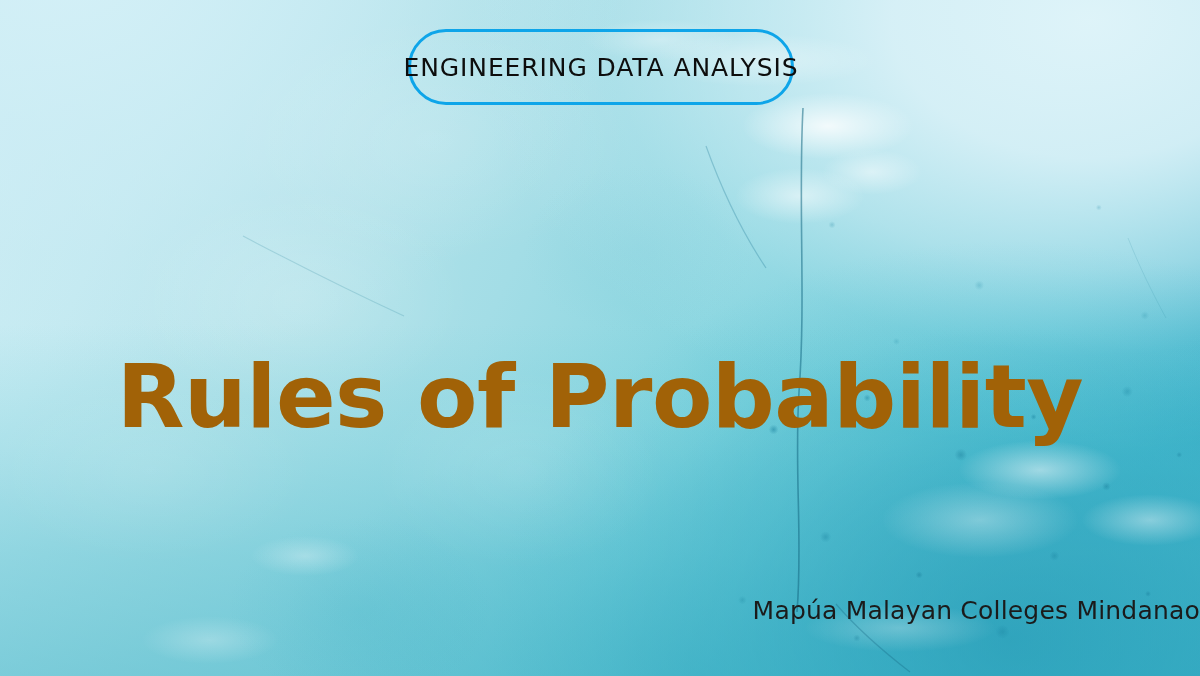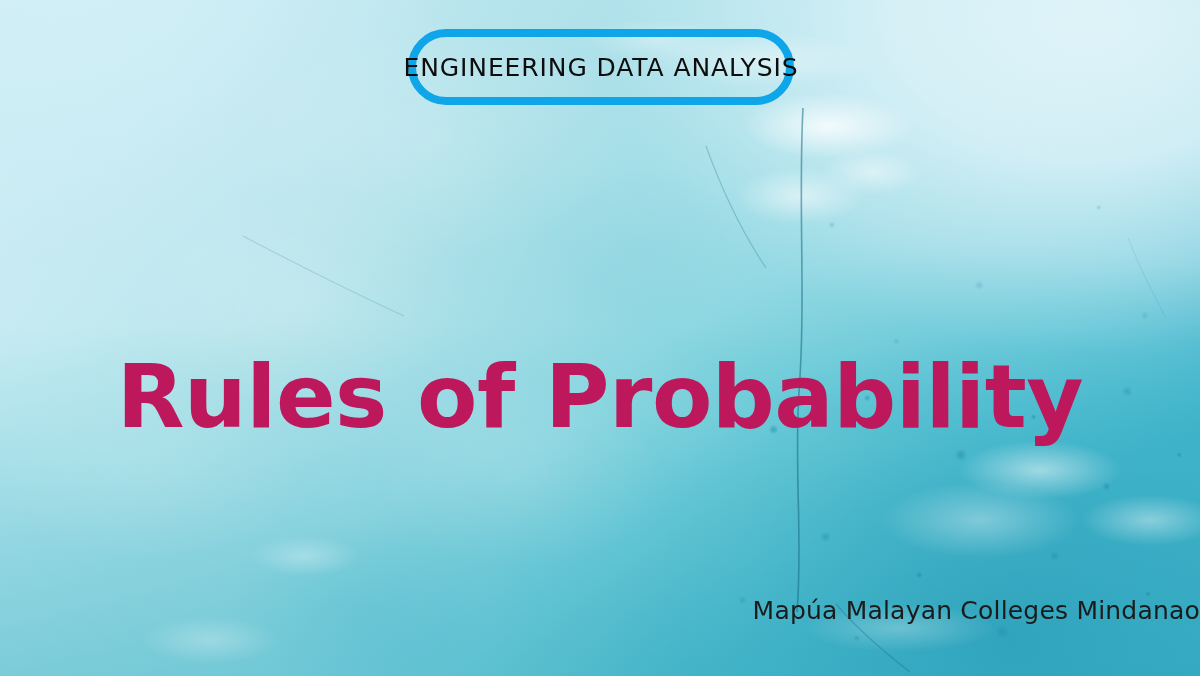--- a/index.html
+++ b/index.html
@@ -168,21 +168,21 @@
   }
 
   
   #eyebrow-badge {
     position: absolute;
     left: 408px;
     top: 29px;
     width: 386px;
     height: 76px;
     box-sizing: border-box;
-    border: 8px solid #0ea5e9;
+    border: 3px solid #0ea5e9;
     border-radius: 38px;
     display: flex;
     align-items: center;
     justify-content: center;
     background: transparent;
   }
   #eyebrow-text {
     font-family: "DejaVu Sans", sans-serif;
     font-size: 25px;
     font-weight: 400;
@@ -195,21 +195,21 @@
   
   #slide-title {
     position: absolute;
     left: 0;
     right: 0;
     top: 292px;
     text-align: center;
     font-family: "DejaVu Sans", sans-serif;
     font-size: 88px;
     font-weight: 700;
-    color: #be185d;
+    color: #a16207;
     letter-spacing: -0.5px;
     line-height: 1.05;
     white-space: nowrap;
   }
 
   
   #slide-subtitle {
     position: absolute;
     left: 0;
     right: 0;

